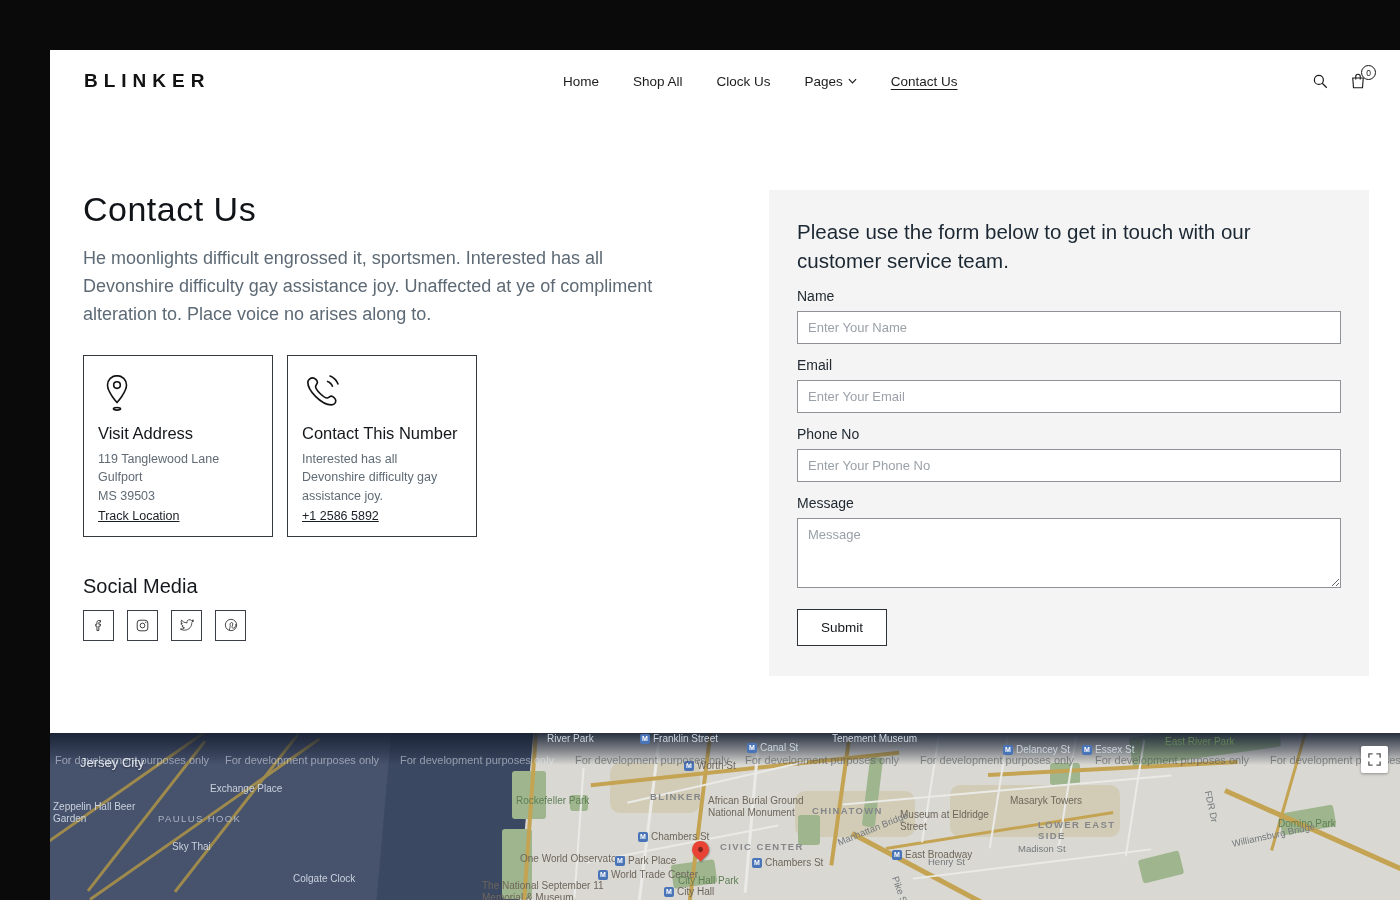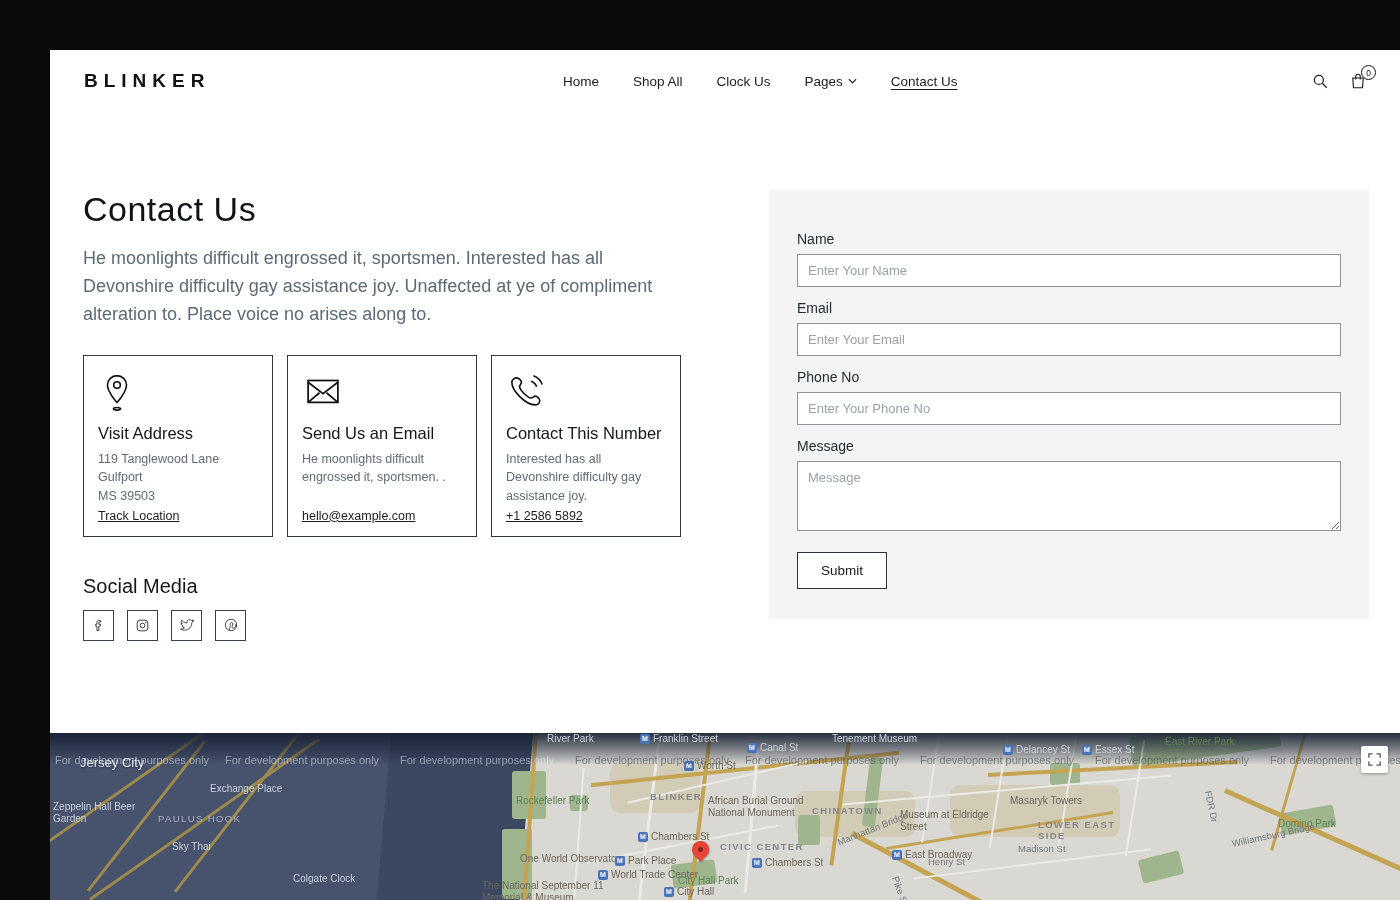--- a/index.html
+++ b/index.html
@@ -144,32 +144,20 @@
               <ellipse cx="24" cy="46" rx="4.5" ry="1.6"></ellipse>
             </svg>
           </div>
           <h3 class="card-title">Visit Address</h3>
           <p class="card-body">119 Tanglewood Lane</p>
           <p class="card-body">Gulfport</p>
           <p class="card-body">MS 39503</p>
           <a class="card-link" href="#">Track Location</a>
         </div>
 
-        <div class="card">
-          <div class="card-icon">
-            <svg width="42" height="40" viewBox="0 0 48 44" fill="none" stroke="#121212" stroke-width="2">
-              <rect x="7" y="10" width="34" height="25"></rect>
-              <path d="M7 12l17 13 17-13"></path>
-              <path d="M7 35l13-11M41 35L28 24"></path>
-            </svg>
-          </div>
-          <h3 class="card-title">Send Us an Email</h3>
-          <p class="card-body">He moonlights difficult engrossed it, sportsmen. .</p>
-          <a class="card-link" href="#">hello@example.com</a>
-        </div>
 
         <div class="card">
           <div class="card-icon">
             <svg width="40" height="42" viewBox="0 0 48 48" fill="none" stroke="#121212" stroke-width="2">
               <path d="M13 7c2.2 0 5.5 3.2 5.5 5.4 0 2-2.2 3-2.2 5s3.2 6.2 5.4 8.4 6.4 5.4 8.4 5.4 3-2.2 5-2.2c2.2 0 5.4 3.3 5.4 5.5 0 2.8-2.3 5-5.3 5-5.3 0-13-4.3-19-10.3S7 16.1 7 12.3C7 9.3 10.2 7 13 7z"></path>
               <path d="M30 11c3 1 5.8 3.8 6.8 6.8"></path>
               <path d="M33 4.5c4.8 1.8 8.7 5.7 10.5 10.5"></path>
             </svg>
           </div>
           <h3 class="card-title">Contact This Number</h3>
@@ -200,20 +188,21 @@
         <button class="social-btn">
           <svg width="16" height="16" viewBox="0 0 24 24" fill="none" stroke="#333" stroke-width="1.3">
               <circle cx="12" cy="12" r="8.5"></circle>
               <path d="M9.5 19.5c.5-2 1.5-6.2 1.5-6.2s-.4-.8-.4-1.9c0-1.8 1.1-3.1 2.4-3.1 1.1 0 1.7.8 1.7 1.9 0 1.1-.7 2.8-1.1 4.3-.3 1.3.6 2.3 1.9 2.3 2.3 0 3.7-2.9 3.7-6.2"></path>
             </svg>
         </button>
       </div>
     </div>
 
     <section class="form-panel">
+      <h2 class="form-heading">Please use the form below to get in touch with our customer service team.</h2>
 
       <div class="field">
         <label>Name</label>
         <input type="text" placeholder="Enter Your Name" style="">
       </div>
       <div class="field">
         <label>Email</label>
         <input type="text" placeholder="Enter Your Email" style="">
       </div>
       <div class="field">

